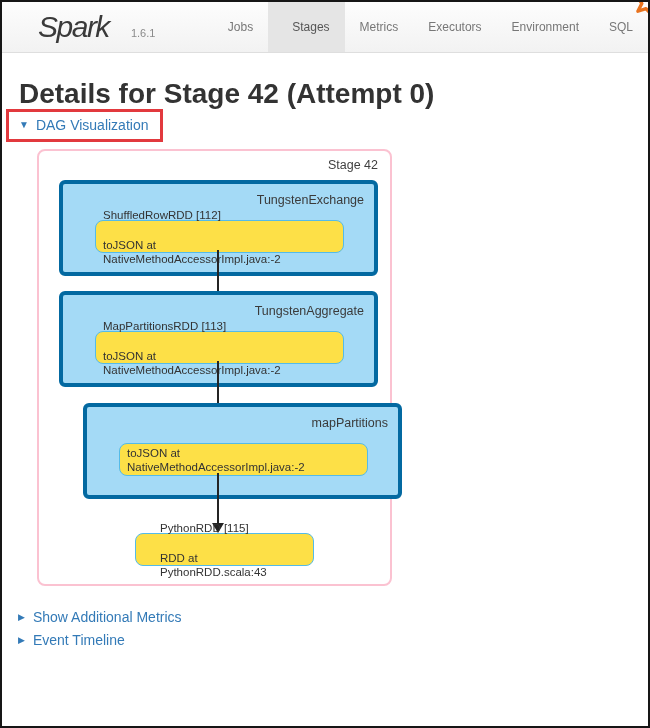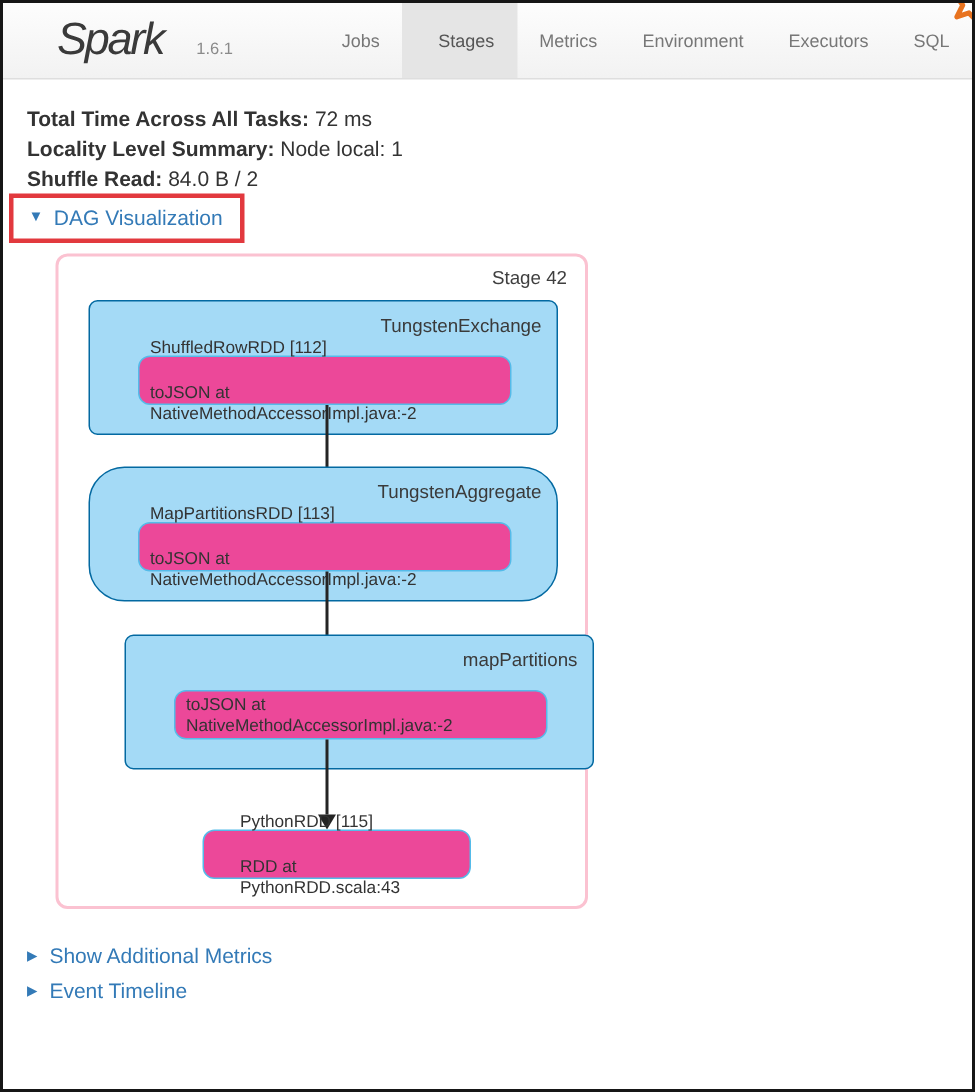--- a/index.html
+++ b/index.html
@@ -48,26 +48,26 @@
   .tri-down { font-size:10px; line-height:10px; color:#337ab7; }
 
   
   .dag-box {
     position:relative; margin:7px 0 0 19px; width:351px; height:433px;
     border:2px solid #fbc2d1; border-radius:8px; background:#fff;
   }
   .stage-label { position:absolute; top:7px; right:12px; font-size:12.5px; color:#3f3f3f; }
   .scope {
     position:absolute; left:20px; width:311px; height:88px;
-    background:#a4daf6; border:1px solid #0369a1; border-radius:6px;
+    background:#a4daf6; border:4px solid #0369a1; border-radius:6px;
   }
-  .scope-1 { top:29px; } .scope-2 { top:140px;border-radius:24px; } .scope-3 { top:252px;margin-left:24px; }
+  .scope-1 { top:29px; } .scope-2 { top:140px; } .scope-3 { top:252px;margin-left:24px; }
   .scope-name { position:absolute; top:9px; right:10px; font-size:12.5px; color:#3a3a3a; }
   .rdd-node {
-    position:absolute; background:#ec4899; border:1px solid #54bbe9; border-radius:8px;
+    position:absolute; background:#fde047; border:1px solid #54bbe9; border-radius:8px;
     font-size:11.5px; line-height:14px; color:#333;
     display:flex; flex-direction:column; justify-content:center; padding:0 7px;
     cursor:default;
     gap:16px;
   }
   .scope .rdd-node { left:32px; top:36px; width:233px; height:31px; }
   .final-node { left:96px; top:382px; width:146px; height:31px;padding-left:24px; }
   .edge-line { position:absolute; left:178px; width:2px; background:#242424; }
   .edge-head {
     position:absolute; left:173px; width:0; height:0;
@@ -95,42 +95,29 @@
         <svg width="27" height="27" viewBox="0 0 24 24" style="transform:rotate(14deg)">
           <path d="M12 1.5 L14.8 8.2 L22.6 8.9 L16.7 14 L18.4 21.6 L12 17.6 L5.6 21.6 L7.3 14 L1.4 8.9 L9.2 8.2 Z" fill="#ffffff" stroke="#e8731f" stroke-width="3" stroke-linejoin="round"></path>
         </svg>
       </span>
       <span class="version">1.6.1</span>
     </div>
     <ul class="tabs">
       <li class="tab">Jobs</li>
       <li class="tab active">Stages</li>
       <li class="tab">Metrics</li>
+      <li class="tab">Executors</li>
       <li class="tab">Environment</li>
-      <li class="tab">Executors</li>
       <li class="tab">SQL</li>
     </ul>
   </nav>
 
   <div class="main">
+    <h3 class="page-title">Details for Stage 42 (Attempt 0)</h3>
 
-    <div class="meta">
-      <div class="meta-row">
-        <strong>Total Time Across All Tasks:</strong>
-        <span>72 ms</span>
-      </div>
-      <div class="meta-row">
-        <strong>Locality Level Summary:</strong>
-        <span>Node local: 1</span>
-      </div>
-      <div class="meta-row">
-        <strong>Shuffle Read:</strong>
-        <span>84.0 B / 2</span>
-      </div>
-    </div>
 
     <div class="dag-annotation">
       <span class="toggle-link">
         <span class="tri-down">▼</span>
         <span>DAG Visualization</span>
       </span>
     </div>
 
     <div class="dag-box">
       <div class="stage-label">Stage 42</div>

